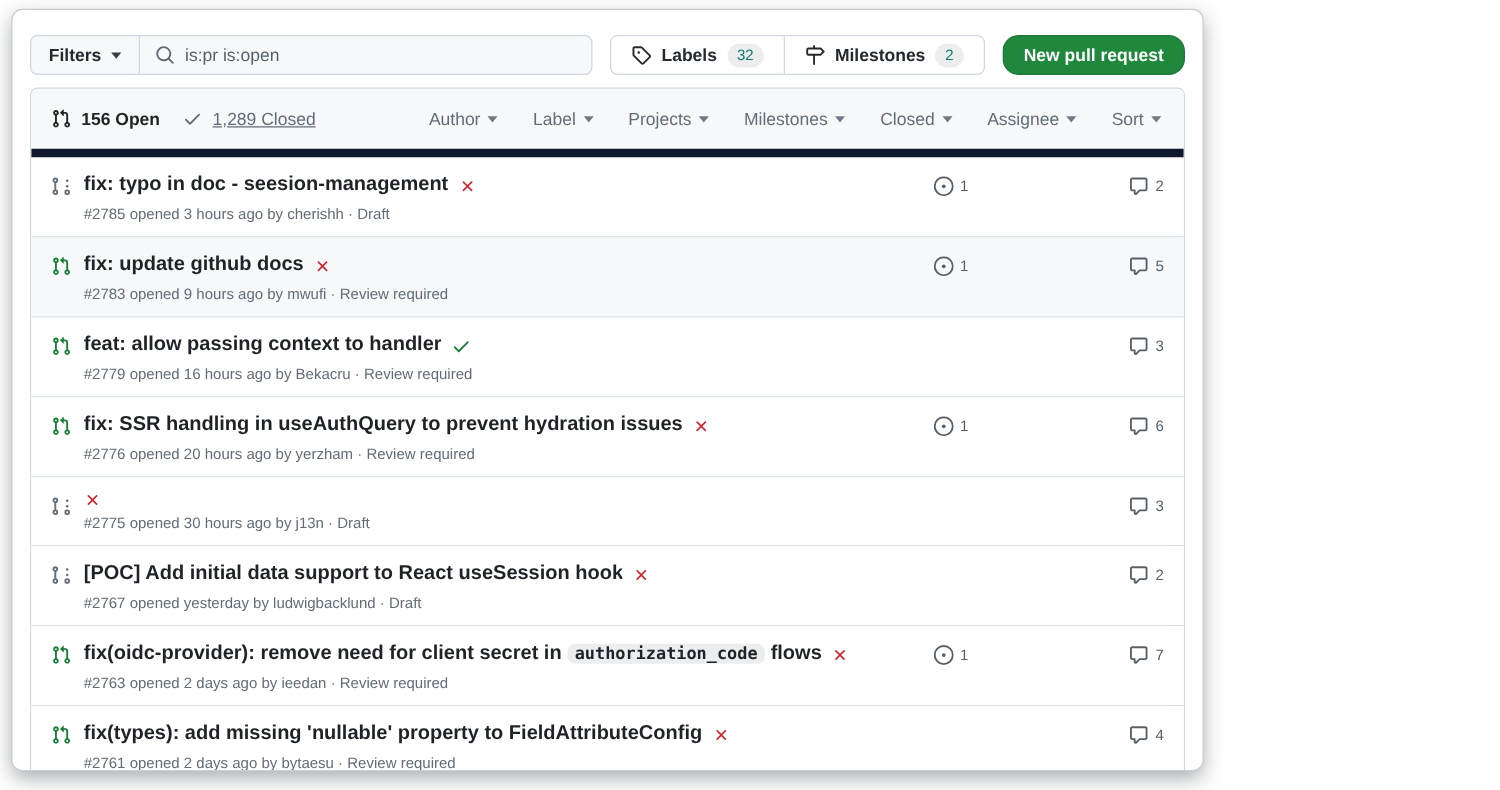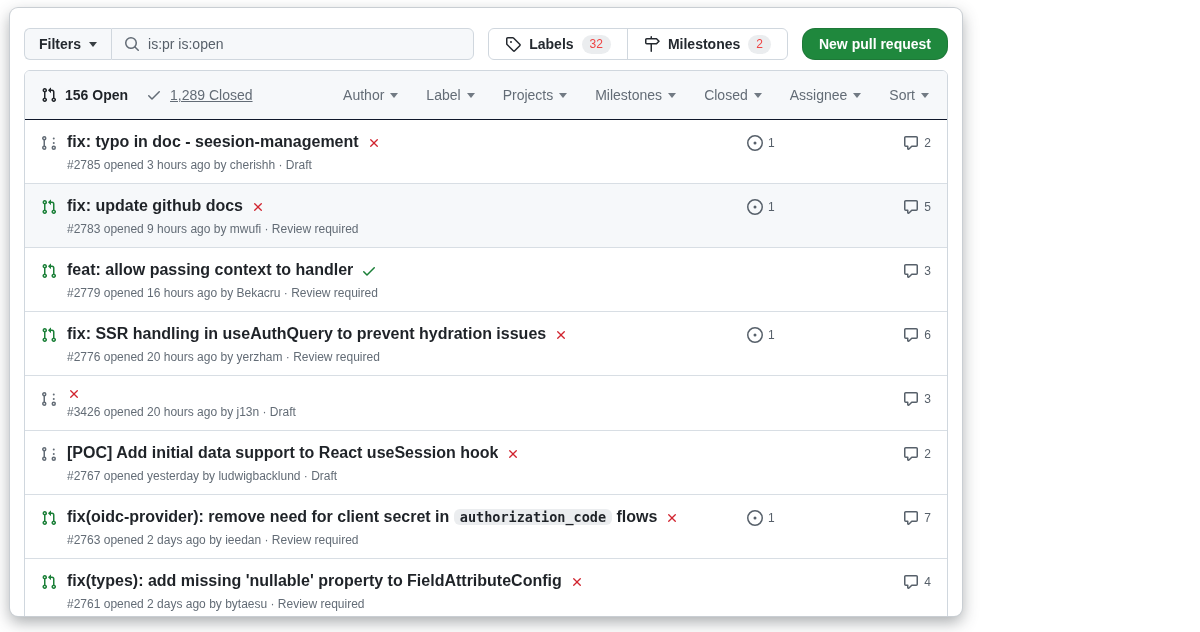--- a/index.html
+++ b/index.html
@@ -33,40 +33,40 @@
     font-size:14px; color:#57606a; font-family:inherit; padding:0;
   }
   .btn-group { display:flex; border:1px solid #d0d7de; border-radius:6px; overflow:hidden; background:#fff; }
   .group-btn {
     display:flex; align-items:center; gap:8px; padding:0 16px; background:transparent;
     border:0; font-size:14px; font-weight:600; color:#24292f; cursor:pointer; white-space:nowrap;
   }
   .group-btn + .group-btn { border-left:1px solid #d0d7de; }
   .counter {
     background:rgba(175,184,193,.25); border-radius:2em; padding:1px 8px;
-    font-size:12px; font-weight:500; color:#ef4444; line-height:17px;
+    font-size:12px; font-weight:500; color:#0f766e; line-height:17px;
   }
   .btn-primary {
     background:#1f883d; color:#fff; border:1px solid rgba(27,31,36,.15);
     border-radius:13px; padding:0 16px; font-size:14px; font-weight:600;
     cursor:pointer; white-space:nowrap;
   }
   .caret {
     display:inline-block; width:0; height:0; margin-left:2px;
     border-left:4px solid transparent; border-right:4px solid transparent;
     border-top:5px solid currentColor; opacity:.9;
   }
   
   .list {
     margin:10px 14px 0; border:1px solid #d0d7de; border-radius:6px 6px 0 0;
     overflow:hidden; background:#fff;
   }
   .list-header {
     display:flex; align-items:center; justify-content:space-between;
-    background:#f6f8fa; padding:16px; border-bottom:1px solid #0f172a;
+    background:#f6f8fa; padding:16px; border-bottom:7px solid #0f172a;
   }
   .states { display:flex; align-items:center; gap:18px; }
   .state-link { display:flex; align-items:center; gap:8px; font-size:14px; cursor:pointer; }
   .state-link.open { font-weight:600; color:#1f2328; }
   .state-link.closed { color:#636c76;text-decoration:underline; }
   .header-filters { display:flex; align-items:center; gap:28px; padding-right:2px; }
   .hf-item { display:flex; align-items:center; gap:4px; font-size:14px; color:#636c76; cursor:pointer; white-space:nowrap; }
   
   .pr-row {
     display:flex; align-items:flex-start; padding:10px 16px 9px;
@@ -354,21 +354,21 @@
             </svg>
           </span>
           <div class="row-main">
             <div class="title-line">
               <span class="check-status fail">
                 <svg width="14" height="14" viewBox="0 0 16 16" fill="currentColor">
                   <path d="M3.72 3.72a.75.75 0 0 1 1.06 0L8 6.94l3.22-3.22a.749.749 0 0 1 1.275.326.749.749 0 0 1-.215.734L9.06 8l3.22 3.22a.749.749 0 0 1-.326 1.275.749.749 0 0 1-.734-.215L8 9.06l-3.22 3.22a.751.751 0 0 1-1.042-.018.751.751 0 0 1-.018-1.042L6.94 8 3.72 4.78a.75.75 0 0 1 0-1.06Z"></path>
                 </svg>
               </span>
             </div>
-            <div class="pr-meta">#3426 opened 20 hours ago by j13n · Draft</div>
+            <div class="pr-meta">#2775 opened 30 hours ago by j13n · Draft</div>
           </div>
           <div class="col-linked"></div>
           <div class="col-comments">
             <a class="comment-link">
               <span>
                 <svg width="16" height="16" viewBox="0 0 16 16" fill="currentColor">
                   <path d="M1 2.75C1 1.784 1.784 1 2.75 1h10.5c.966 0 1.75.784 1.75 1.75v7.5A1.75 1.75 0 0 1 13.25 12H9.06l-2.573 2.573A1.458 1.458 0 0 1 4 13.543V12H2.75A1.75 1.75 0 0 1 1 10.25Zm1.75-.25a.25.25 0 0 0-.25.25v7.5c0 .138.112.25.25.25h2a.75.75 0 0 1 .75.75v2.19l2.72-2.72a.749.749 0 0 1 .53-.22h4.5a.25.25 0 0 0 .25-.25v-7.5a.25.25 0 0 0-.25-.25Z"></path>
                 </svg>
               </span>
               <span>3</span>

